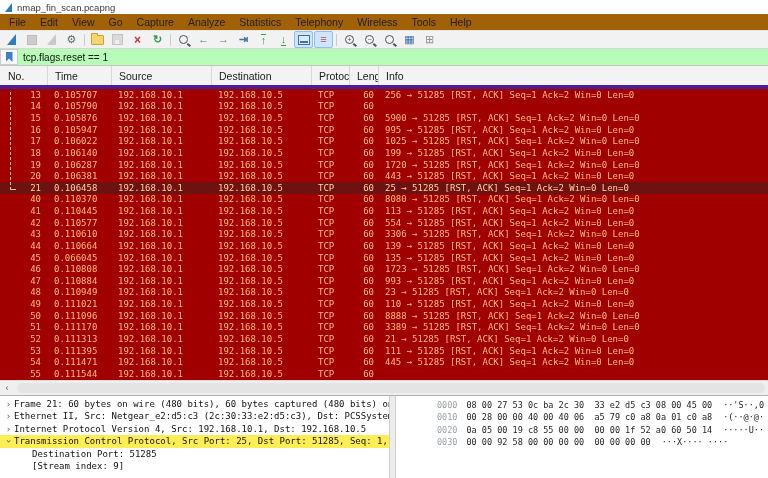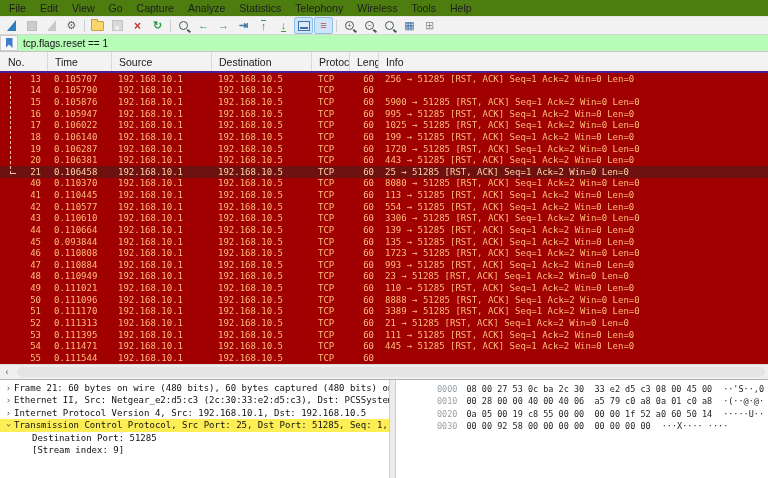--- a/index.html
+++ b/index.html
@@ -5,21 +5,21 @@
   html,body{margin:0;padding:0;background:#c8c8c8;}
   .app{width:768px;height:478px;background:#ffffff;overflow:hidden;display:flex;flex-direction:column;
        font-family:"Liberation Sans",sans-serif;-webkit-font-smoothing:antialiased;}
 
   
   .titlebar{height:14px;flex:none;display:flex;align-items:center;gap:5px;padding-left:5px;background:#fff;}
   .title-fin{width:0;height:0;border-left:7px solid transparent;border-bottom:9px solid #2b7bbf;flex:none;}
   .title-text{font-size:9.5px;color:#3c3c3c;}
 
   
-  .menubar{height:16px;flex:none;display:flex;align-items:center;background:#4d7c0f;font-size:10.5px;color:#1e1e1e;padding-left:2px;}
+  .menubar{height:16px;flex:none;display:flex;align-items:center;background:#a16207;font-size:10.5px;color:#1e1e1e;padding-left:2px;}
   .menu-item{padding:0 7px;}
 
   
   .toolbar{height:17px;flex:none;background:#f2f2f2;border-top:1px solid #e6e6e6;border-bottom:1px solid #d6d6d6;
            display:flex;align-items:center;padding-left:2px;gap:1px;}
   .tbtn{width:17px;height:15px;display:flex;align-items:center;justify-content:center;border:1px solid transparent;border-radius:2px;flex:none;}
   .tbtn.pressed{background:#cfe6fa;border-color:#8ec0ea;}
   .tbtn.disabled{opacity:.5;filter:grayscale(1);}
   .tsep{width:1px;height:12px;background:#cdcdcd;margin:0 2px;flex:none;}
   .fin{width:0;height:0;border-left:9px solid transparent;border-bottom:11px solid #2e7dbe;}
@@ -45,21 +45,21 @@
   .tblue{font-size:11px;color:#3e6ea8;line-height:1;}
   .tgrid{font-size:11px;color:#8a9298;line-height:1;}
 
   
   .filterbar{height:16px;flex:none;display:flex;align-items:stretch;background:#e9e9e9;border-bottom:1px solid #c4c4c4;}
   .fbookmark{width:16px;flex:none;background:#f7f7f7;border:1px solid #cccccc;display:flex;align-items:center;justify-content:center;}
   .ribbon{width:7px;height:10px;background:#3f7ecb;clip-path:polygon(0 0,100% 0,100% 100%,50% 65%,0 100%);}
   .ffield{flex:1;background:#b7fcb7;display:flex;align-items:center;padding-left:5px;font-size:10px;color:#101010;}
 
   
-  .pktheader{height:19px;flex:none;background:#f3f3f3;border-bottom:2px solid #4c1d95;display:grid;
+  .pktheader{height:19px;flex:none;background:#f3f3f3;border-bottom:4px solid #4c1d95;display:grid;
              grid-template-columns:48px 64px 100px 100px 38px 29px 1fr;font-size:10.5px;color:#1a1a1a;}
   .pktheader .hc{display:flex;align-items:center;padding-left:7px;border-right:1px solid #d8d8d8;height:100%;white-space:nowrap;overflow:hidden;}
   .pktheader .hc:first-child{padding-left:8px;}
   .pktheader .hc:last-child{border-right:none;}
 
   
   .pktlist{flex:none;height:291px;background:#a00000;position:relative;overflow:hidden;
            font-family:"DejaVu Sans Mono",monospace;font-size:9px;color:#ffbe7d;}
   .prow{height:11.64px;display:grid;grid-template-columns:48px 64px 100px 100px 38px 29px 1fr;align-items:center;white-space:nowrap;}
   .prow.selected{background:#6d1111;color:#ffd3a6;}
@@ -89,20 +89,24 @@
   .hexpane{flex:1;background:#fff;overflow:hidden;padding:3px 0 0 5px;
            font-family:"DejaVu Sans Mono",monospace;font-size:8.5px;line-height:12.4px;color:#1e1e1e;white-space:pre;}
   .hrow .off{color:#9aa2a8;margin-right:9px;margin-left:36px;}
   .hrow .bytes{margin-right:11px;}
 </style>
 </head>
 <body>
 
 <div class="app">
 
+  <div class="titlebar">
+    <span class="title-fin"></span>
+    <span class="title-text">nmap_fin_scan.pcapng</span>
+  </div>
 
   <div class="menubar" id="menubar">
       <span class="menu-item">File</span>
       <span class="menu-item">Edit</span>
       <span class="menu-item">View</span>
       <span class="menu-item">Go</span>
       <span class="menu-item">Capture</span>
       <span class="menu-item">Analyze</span>
       <span class="menu-item">Statistics</span>
       <span class="menu-item">Telephony</span>
@@ -325,21 +329,21 @@
         <span class="c c-no">44</span>
         <span class="c c-time">0.110664</span>
         <span class="c c-src">192.168.10.1</span>
         <span class="c c-dst">192.168.10.5</span>
         <span class="c c-proto">TCP</span>
         <span class="c c-len">60</span>
         <span class="c c-info">139 → 51285 [RST, ACK] Seq=1 Ack=2 Win=0 Len=0</span>
       </div>
       <div class="prow">
         <span class="c c-no">45</span>
-        <span class="c c-time">0.093844</span>
+        <span class="c c-time">0.066045</span>
         <span class="c c-src">192.168.10.1</span>
         <span class="c c-dst">192.168.10.5</span>
         <span class="c c-proto">TCP</span>
         <span class="c c-len">60</span>
         <span class="c c-info">135 → 51285 [RST, ACK] Seq=1 Ack=2 Win=0 Len=0</span>
       </div>
       <div class="prow">
         <span class="c c-no">46</span>
         <span class="c c-time">0.110808</span>
         <span class="c c-src">192.168.10.1</span>

